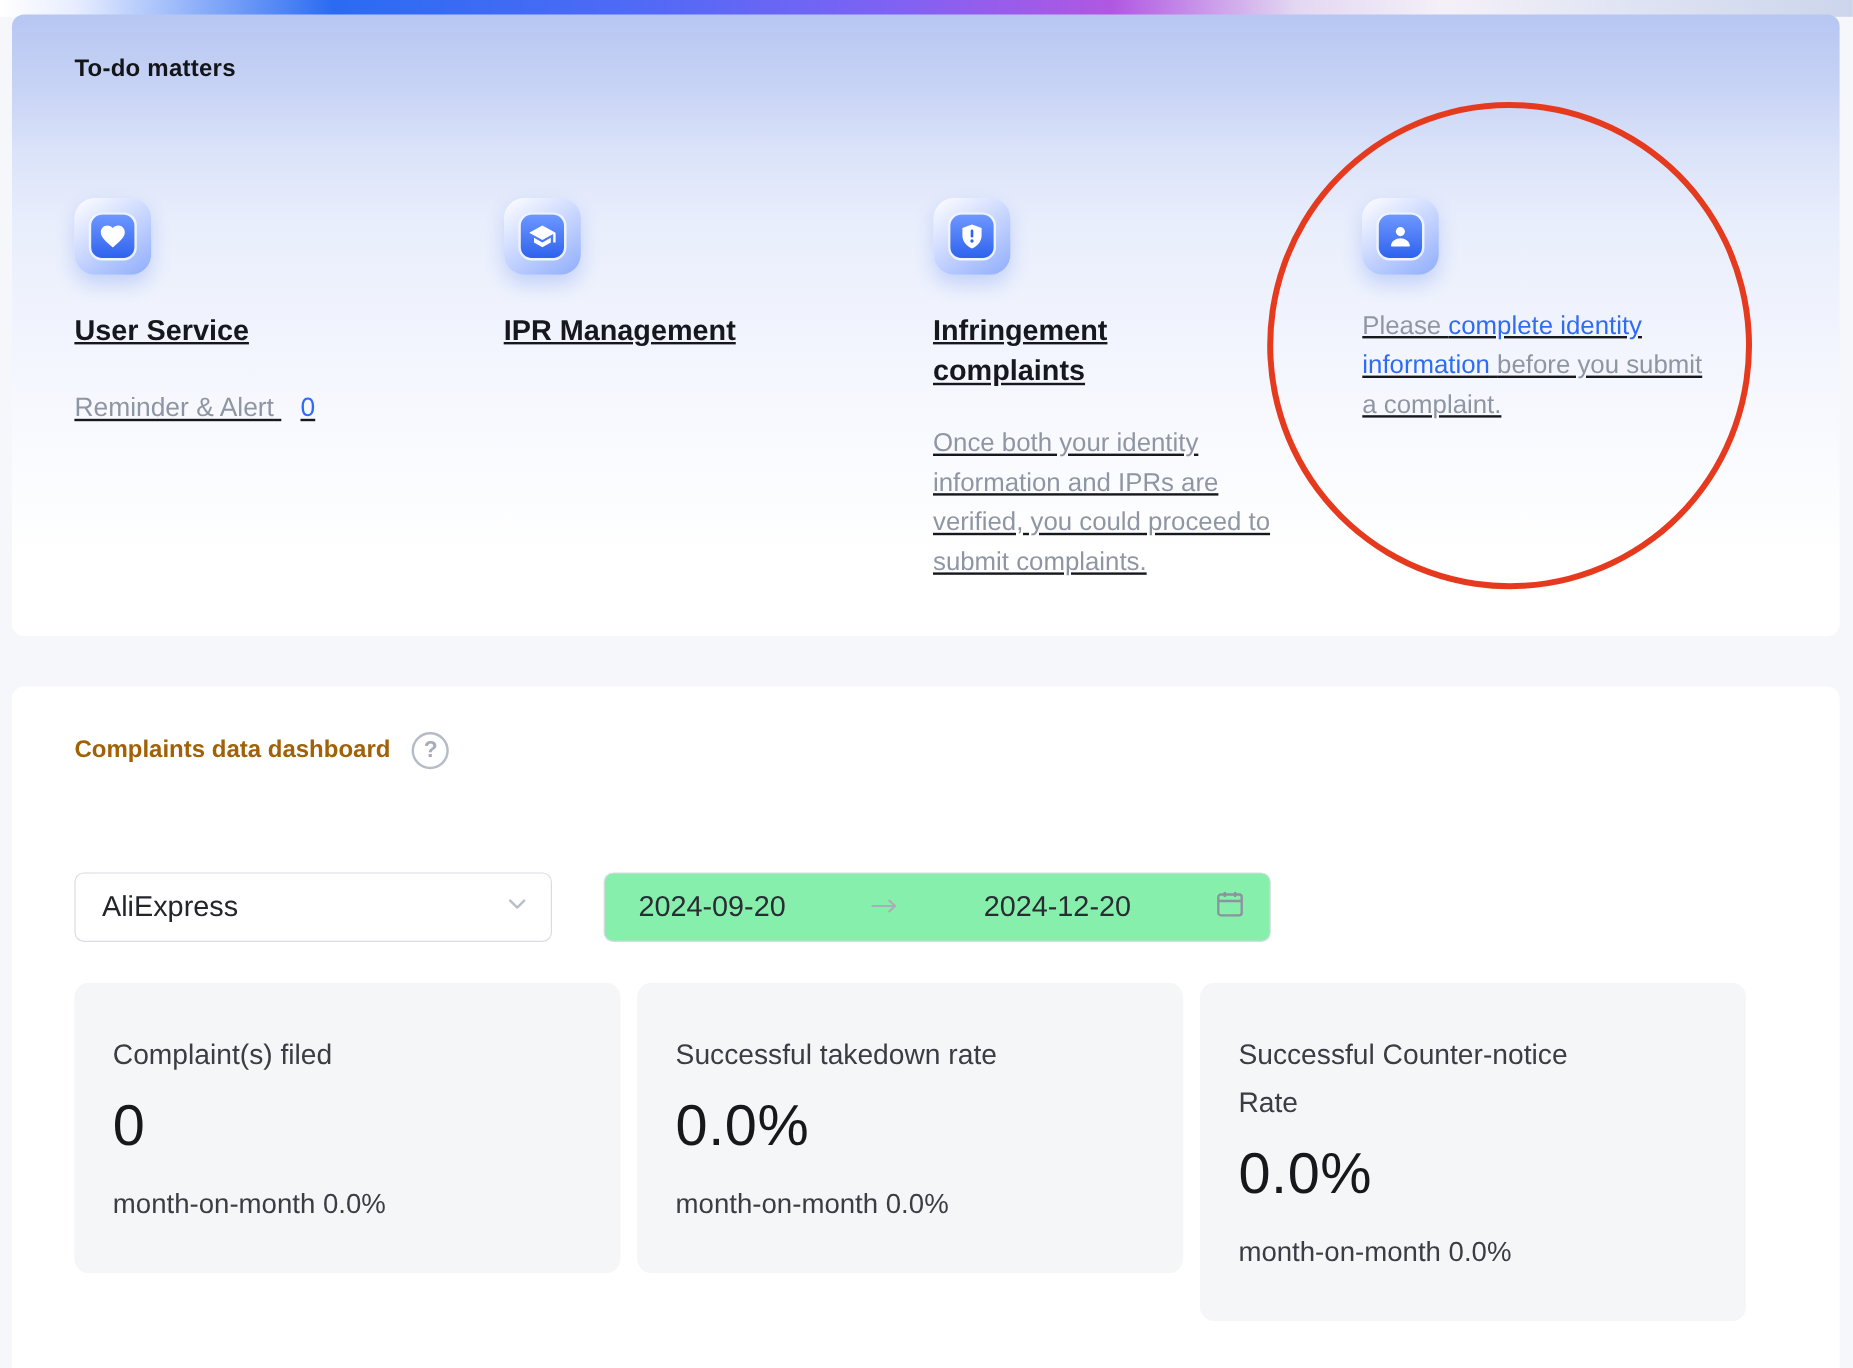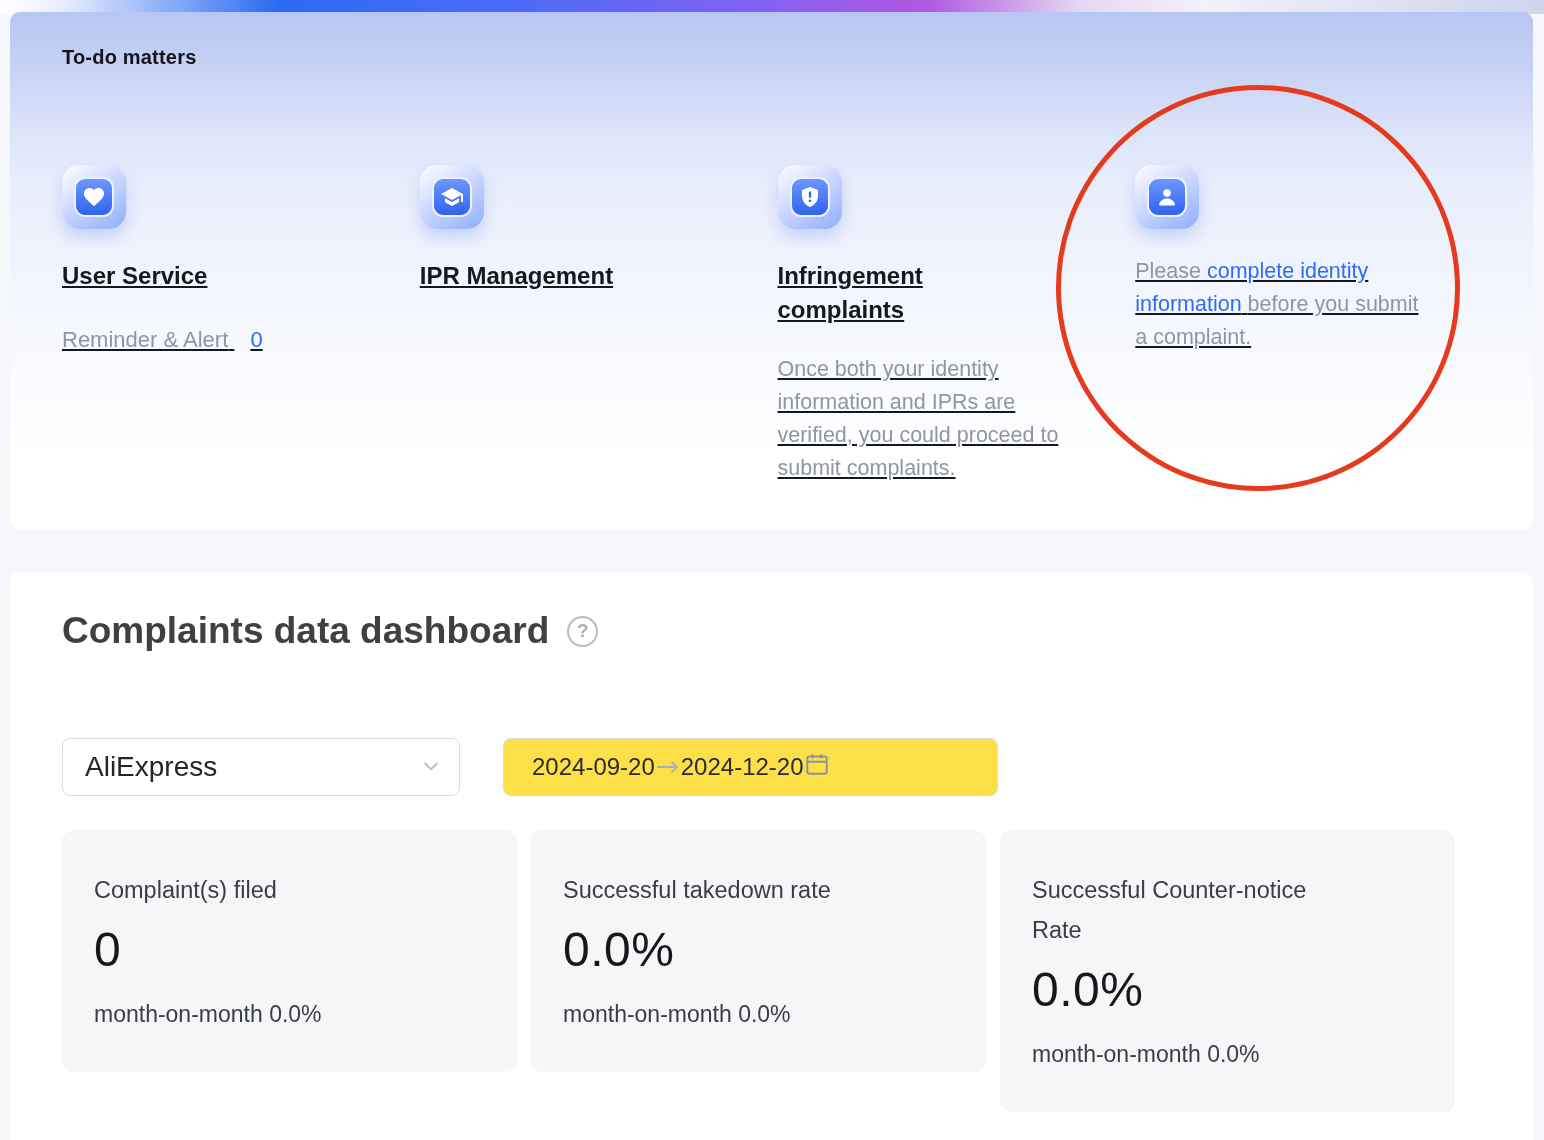--- a/index.html
+++ b/index.html
@@ -59,35 +59,35 @@
   }
 
   
   .dash-card{
     position:absolute; left:10px; top:572px; width:1523px; height:568px;
     background:#ffffff; border-radius:10px 10px 0 0;
   }
   .dash-header{
     padding:38px 0 0 52px; display:flex; align-items:center; gap:18px;
   }
-  .dash-title{ margin:0; font-size:37px; font-weight:700; color:#404040; }
+  .dash-title{ margin:0; font-size:20px; font-weight:700; color:#a16207; }
   .help-icon{
     width:31px; height:31px; border:2.5px solid #b6bcc6; border-radius:50%;
     color:#a6adb8; font-size:19px; font-weight:700;
     display:flex; align-items:center; justify-content:center; cursor:pointer;
   }
   .filters{ display:flex; gap:43px; padding-left:52px; margin-top:86px; }
   .select-box{
     width:398px; height:58px; border:1.5px solid #d9dce3; border-radius:8px;
     background:#fff; display:flex; align-items:center; justify-content:space-between;
-    padding:0 18px 0 22px; font-size:28px; color:#23252b; cursor:pointer;
+    padding:0 18px 0 22px; font-size:24px; color:#23252b; cursor:pointer;
   }
   .date-box{
-    width:495px; height:58px; border:1.5px solid #d9dce3; border-radius:8px;
-    background:#fde047; display:flex; align-items:center; 
+    width:556px; height:58px; border:1.5px solid #d9dce3; border-radius:8px;
+    background:#86efac; display:flex; align-items:center; justify-content:space-between;
     padding:0 20px 0 28px; font-size:24px; color:#2a2c33; cursor:pointer;
   }
   .stats{ display:flex; gap:14px; padding-left:52px; margin-top:34px; align-items:flex-start; }
   .stat-card{
     width:455px; background:#f5f6f8; border-radius:12px;
     padding:40px 32px 44px 32px;
   }
   .stat-label{ font-size:23.5px; color:#3a3d43; line-height:40px; max-width:330px; }
   .stat-value{ margin-top:12px; font-size:48px; font-weight:500; color:#17181b; letter-spacing:.5px; }
   .stat-sub{ margin-top:24px; font-size:23px; color:#3a3d43; }

